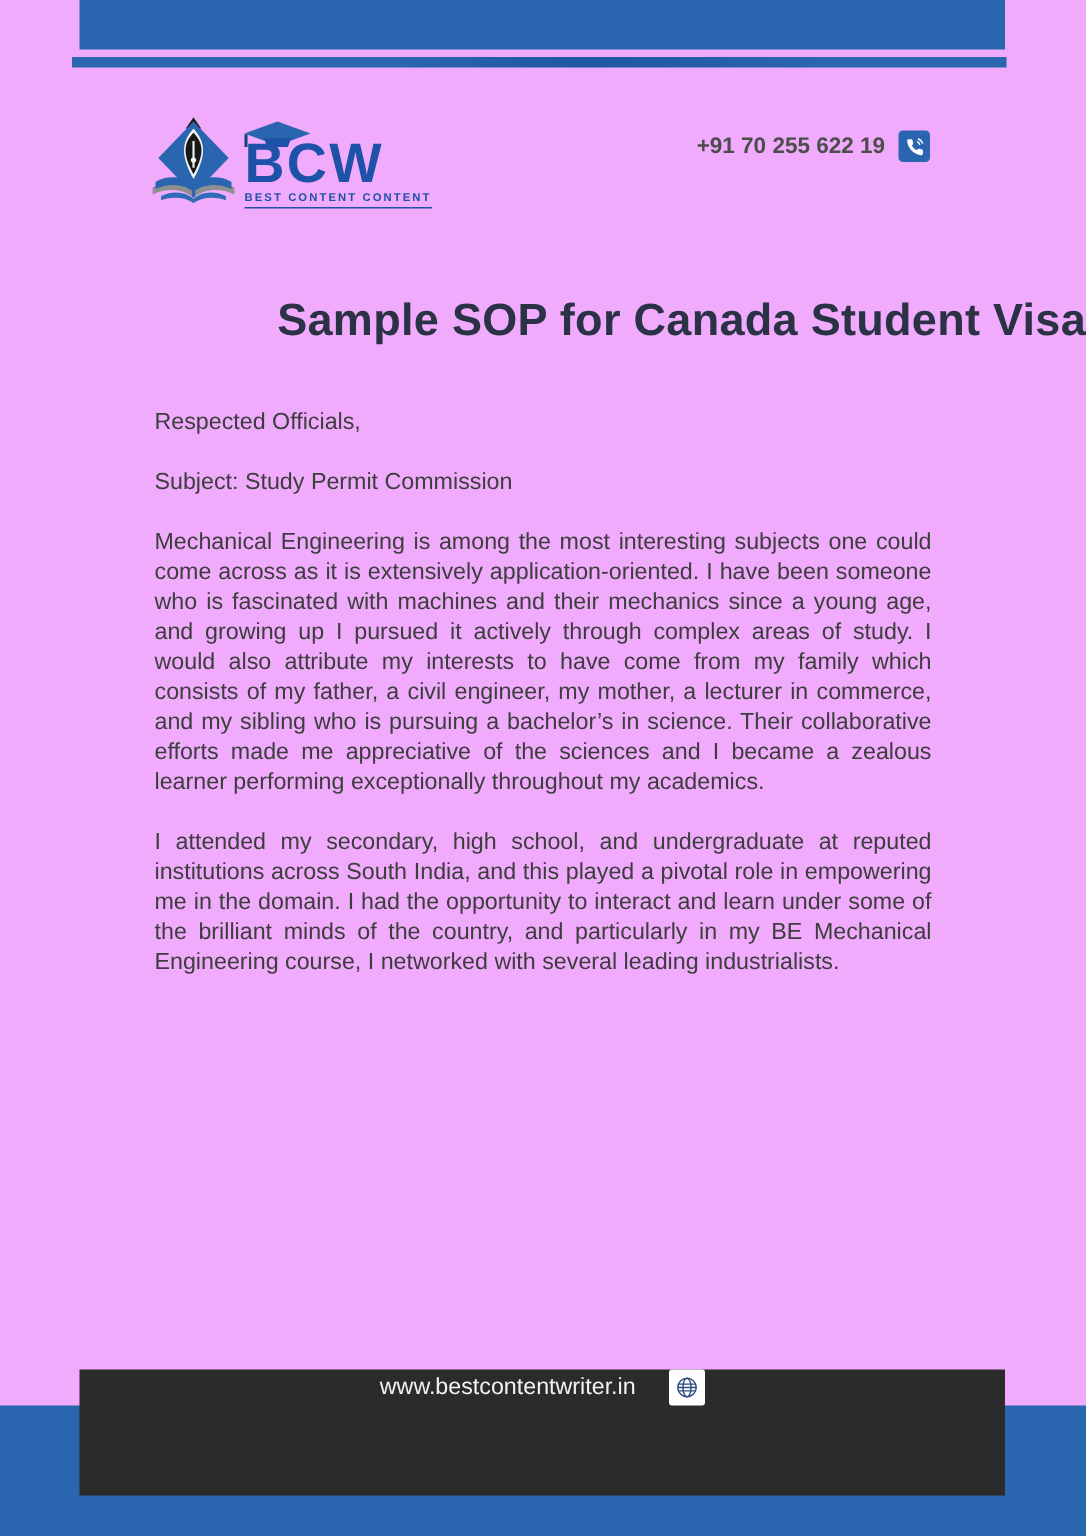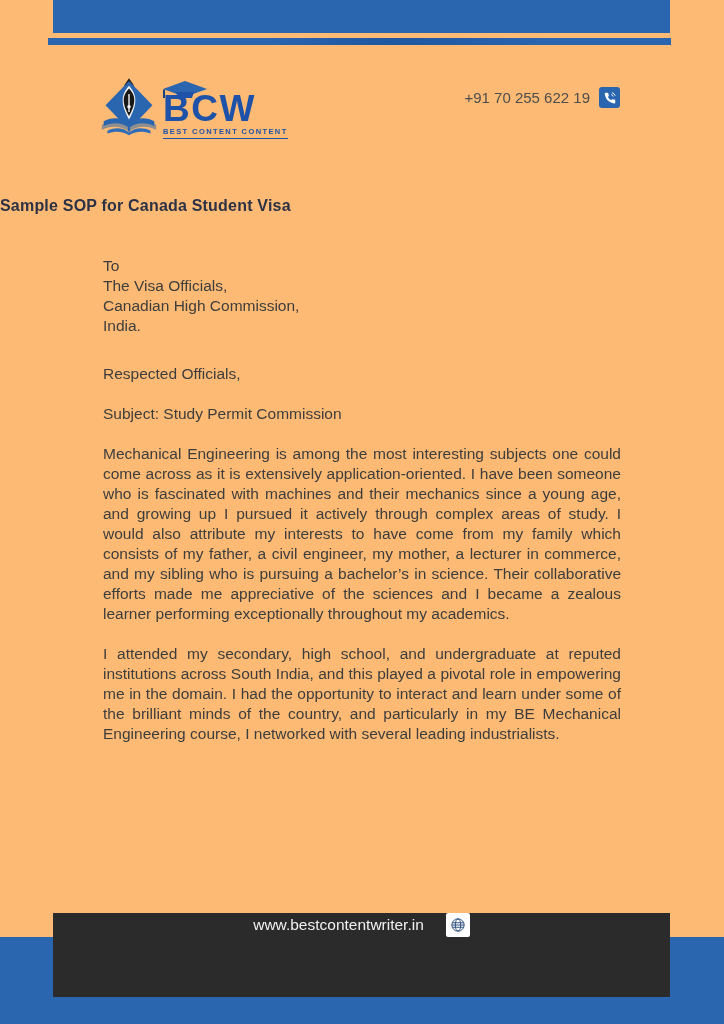--- a/index.html
+++ b/index.html
@@ -1,17 +1,17 @@
 <!DOCTYPE html>
 <html><head>
 <meta charset="utf-8">
 <style>
   html,body { margin:0; padding:0; background:#ffffff; }
   .page {
-    position:relative; width:724px; height:1024px; background:#fdba74;
+    position:relative; width:724px; height:1024px; background:#f0abfc;
     overflow:hidden; font-family:"Liberation Sans","DejaVu Sans",sans-serif;
   }
 
   
   .top-bar { position:absolute; left:53px; top:0; width:617px; height:33px; background:#2a65af; }
   .top-stripe {
     position:absolute; left:48px; top:38px; width:623px; height:7px;
     background:linear-gradient(to right,#2a65af 35%,#1f57a0 55%,#2a65af 80%);
   }
 
@@ -22,40 +22,40 @@
   .logo-cap { position:absolute; left:-2px; top:-13px; width:48px; height:22px; }
   .logo-bcw {
     font-size:37px; font-weight:800; color:#1d52a8; letter-spacing:1.5px;
     line-height:34px; font-family:"Liberation Sans",sans-serif;
   }
   .logo-caption {
     font-size:7.5px; font-weight:bold; color:#1d52a8; letter-spacing:1.4px;
     border-bottom:1.5px solid #1d52a8; padding-bottom:1.5px; margin-top:1px; width:fit-content;
   }
 
-  .contact { position:absolute; top:87px; right:104px; display:flex; flex-direction:column; gap:6px; align-items:flex-end; }
+  .contact { position:absolute; top:87px; right:104px; display:flex; flex-direction:column; gap:6px; align-items:flex-end;font-weight:bold; }
   .contact-row { display:flex; align-items:center; gap:9px; }
   .contact-text { font-size:15px; color:#4d4d4d; }
   .contact-icon {
     width:21px; height:21px; background:#2a65af; border-radius:3px;
     display:flex; align-items:center; justify-content:center; flex:0 0 auto;
   }
   .contact-icon svg { width:14px; height:14px; }
 
   
   .doc-title {
-    position:absolute; top:197px; left:0; width:100%; text-align:left;
-    font-size:16px; font-weight:bold; color:#2b3245; letter-spacing:0.2px;
+    position:absolute; top:197px; left:0; width:100%; text-align:right;
+    font-size:30px; font-weight:bold; color:#2b3245; letter-spacing:0.2px;
   }
   .doc-body {
     position:absolute; left:103px; top:256px; width:518px;
     font-size:15.5px; line-height:20px; color:#3d3d3d;
   }
   .address-line { white-space:nowrap; }
-  .salutation { margin-top:28px; }
+  .salutation { margin-top:16px; }
   .subject { margin-top:20px; }
   .para { margin:20px 0 0 0; text-align:justify; }
 
   
   .bottom-band { position:absolute; left:0; top:937px; width:724px; height:87px; background:#2a65af; }
   .footer-bar {
     position:absolute; left:53px; top:913px; width:617px; height:84px; background:#2b2b2b;
     box-sizing:border-box; 
     display:flex; justify-content:center; align-items:flex-start; gap:22px;
   }
@@ -115,26 +115,20 @@
           <path d="M14.8 6.2a4.5 4.5 0 0 1 2.6 2.6" stroke="#ffffff" stroke-width="1.7" fill="none" stroke-linecap="round"></path>
           <path d="M16 2.8a8 8 0 0 1 4.6 4.6" stroke="#ffffff" stroke-width="1.7" fill="none" stroke-linecap="round"></path>
         </svg>
       </span>
     </div>
   </div>
 
   <div class="doc-title">Sample SOP for Canada Student Visa</div>
 
   <div class="doc-body">
-    <div class="address">
-      <div class="address-line">To</div>
-      <div class="address-line">The Visa Officials,</div>
-      <div class="address-line">Canadian High Commission,</div>
-      <div class="address-line">India.</div>
-    </div>
     <div class="salutation">Respected Officials,</div>
     <div class="subject">Subject: Study Permit Commission</div>
     <p class="para">Mechanical Engineering is among the most interesting subjects one could come across as it is extensively application-oriented. I have been someone who is fascinated with machines and their mechanics since a young age, and growing up I pursued it actively through complex areas of study. I would also attribute my interests to have come from my family which consists of my father, a civil engineer, my mother, a lecturer in commerce, and my sibling who is pursuing a bachelor’s in science. Their collaborative efforts made me appreciative of the sciences and I became a zealous learner performing exceptionally throughout my academics.</p>
     <p class="para">I attended my secondary, high school, and undergraduate at reputed institutions across South India, and this played a pivotal role in empowering me in the domain. I had the opportunity to interact and learn under some of the brilliant minds of the country, and particularly in my BE Mechanical Engineering course, I networked with several leading industrialists.</p>
   </div>
 
   <div class="bottom-band"></div>
   <div class="footer-bar">
     <span class="footer-site">www.bestcontentwriter.in</span>
     <span class="globe-box">

